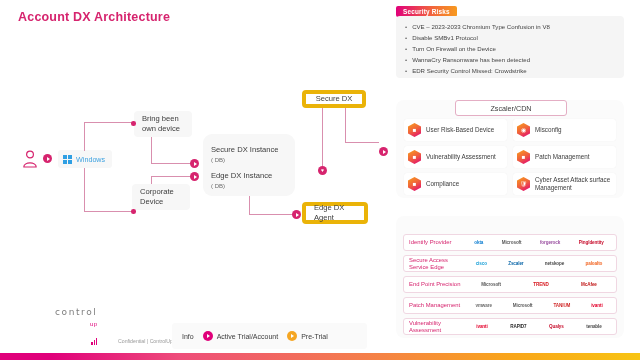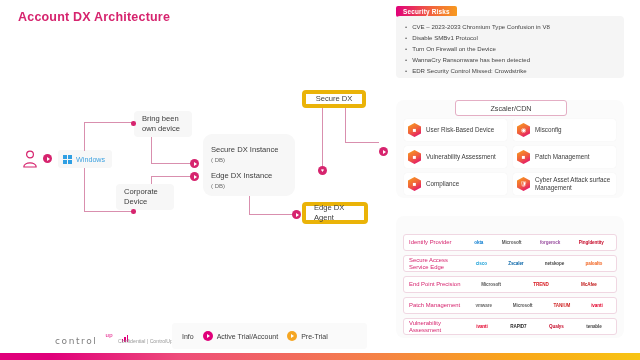--- a/index.html
+++ b/index.html
@@ -18,21 +18,21 @@
     color:#d6246e;
   }
 
   
   #bottom-bar{
     position:absolute;left:0;right:0;bottom:0;height:7px;
     background:linear-gradient(90deg,#e0007a 0%,#e0007a 8%,#ee4d7a 28%,#f47b4e 55%,#f9a61a 80%,#f8c413 100%);
   }
 
   
-  #footer-logo{position:absolute;left:55px;bottom:14px;display:flex;gap:8px;}
+  #footer-logo{position:absolute;left:55px;bottom:14px;display:flex;align-items:flex-end;gap:8px;flex-direction:column;}
   .cu-word{font-size:9px;letter-spacing:1.6px;color:#7d7d7d;font-family:"DejaVu Sans",sans-serif;}
   .cu-up{font-size:6px;color:#e0007a;letter-spacing:.4px;position:relative;top:-4px;}
   .cu-bars{display:inline-flex;align-items:flex-end;gap:1px;height:7px;margin-left:1px;position:relative;top:-1px;}
   .cu-bars i{display:block;width:1.4px;background:#e0007a;}
   .cu-bars i:nth-child(1){height:3px}.cu-bars i:nth-child(2){height:5px}.cu-bars i:nth-child(3){height:7px}
   #footer-confidential{position:absolute;left:118px;bottom:16px;font-size:5.2px;color:#9a9a9a;}
 
   #legend{
     position:absolute;left:172px;bottom:11px;width:195px;height:26px;
     background:#fafafa;border-radius:3px;
@@ -157,21 +157,21 @@
   <span class="ln lnh" style="left:84px;top:122px;width:1px;height:1px;"></span>
   <span class="ln lnv" style="left:84px;top:122px;height:29px;"></span>
   <span class="ln lnh" style="left:84px;top:122px;width:52px;"></span>
   <span class="ln lnh" style="left:84px;top:211px;width:52px;"></span>
 
   <div class="node" style="left:134px;top:111px;width:58px;height:26px;">
     <span>Bring been own device</span>
   </div>
   <span class="dot" style="left:131px;top:121px;"></span>
 
-  <div class="node" style="left:116px;top:184px;width:58px;height:26px;">
+  <div class="node" style="left:132px;top:184px;width:58px;height:26px;">
     <span>Corporate Device</span>
   </div>
   <span class="dot" style="left:131px;top:209px;"></span>
 
   <span class="ln lnv" style="left:151px;top:137px;height:26px;"></span>
   <span class="ln lnh" style="left:151px;top:163px;width:42px;"></span>
   <span class="ln lnv" style="left:151px;top:176px;height:8px;"></span>
   <span class="ln lnh" style="left:151px;top:176px;width:42px;"></span>
 
   <span class="arrowdot" style="left:190px;top:159px;"></span>

